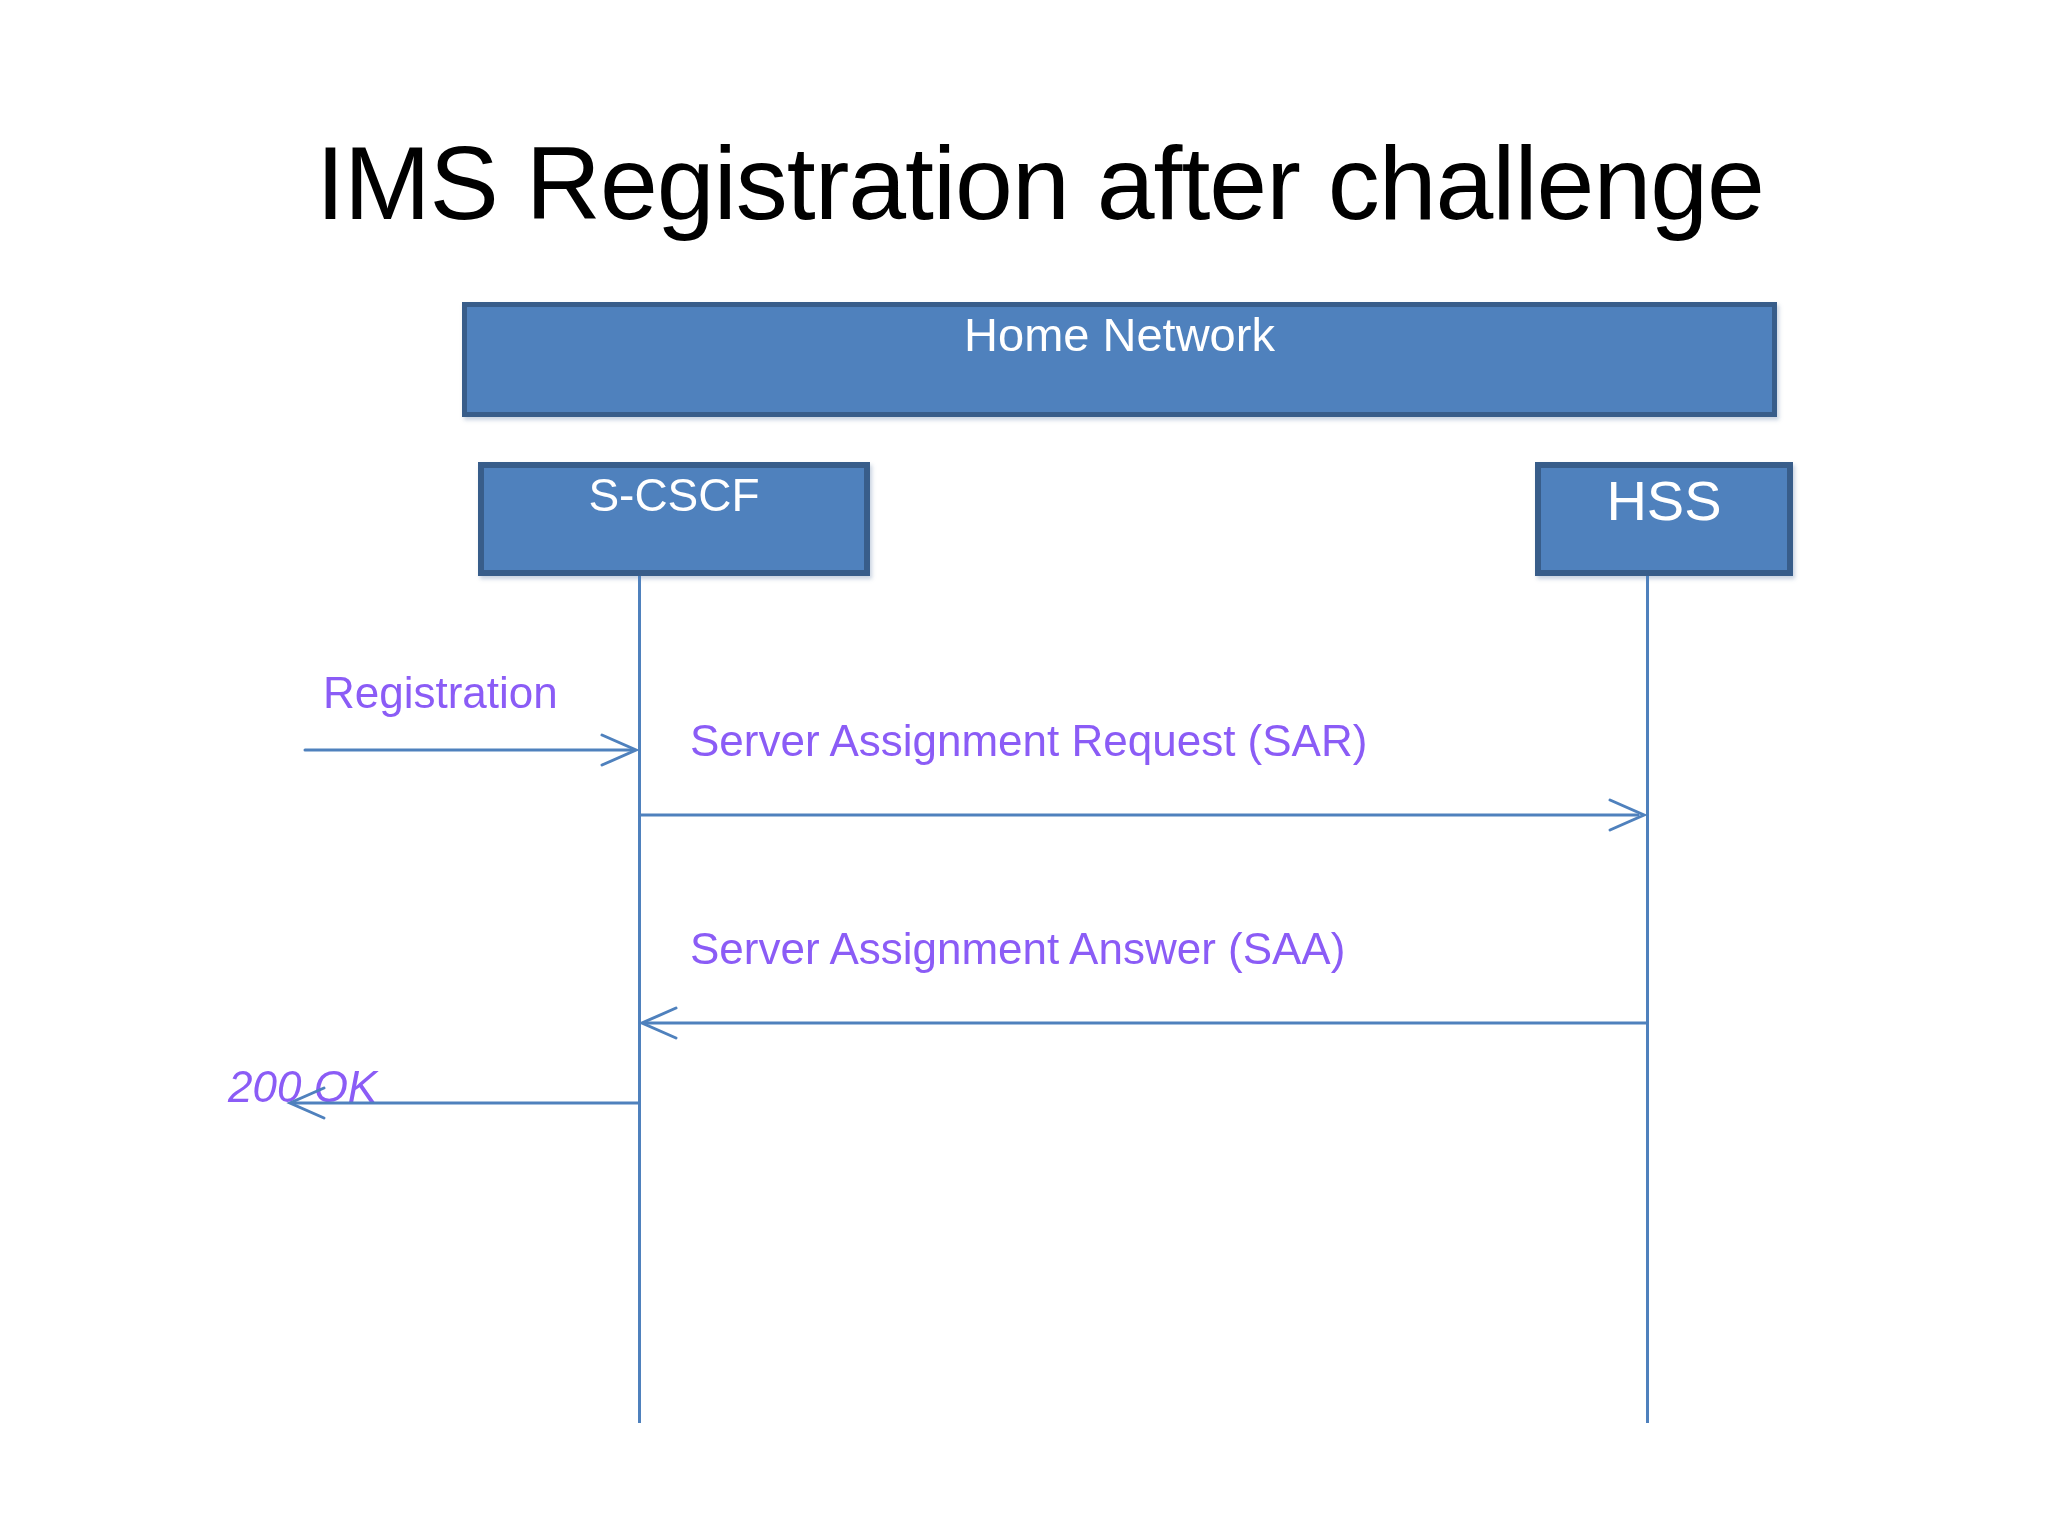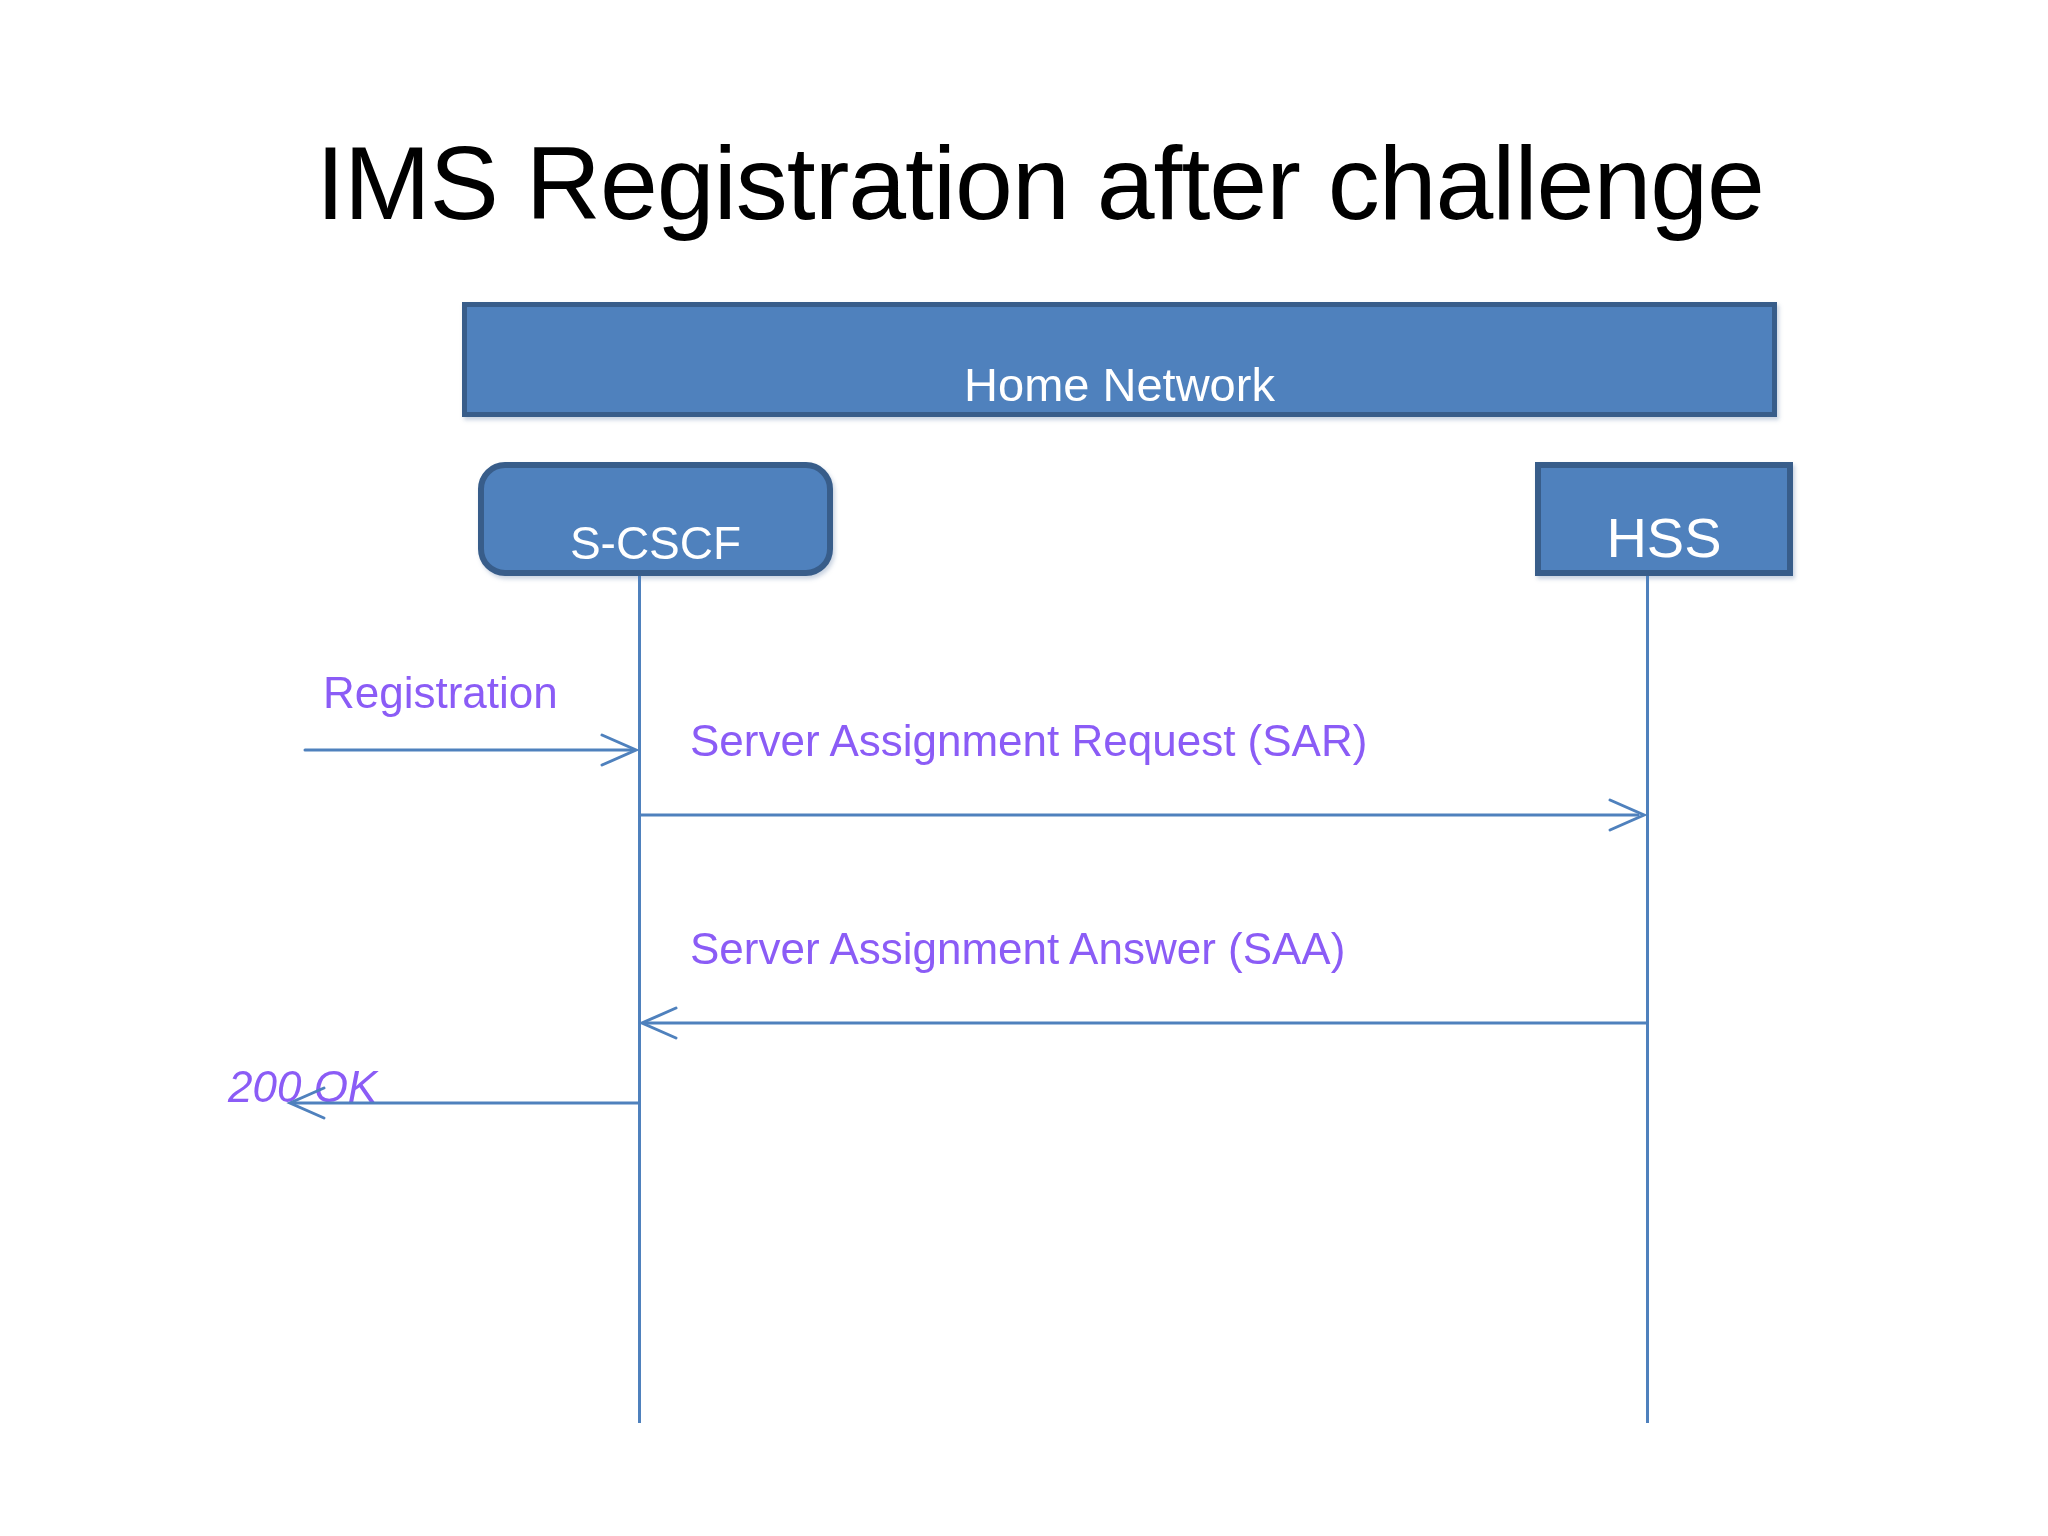--- a/index.html
+++ b/index.html
@@ -27,40 +27,39 @@
     color: #000000;
     letter-spacing: -1px;
     white-space: nowrap;
   }
   .box {
     position: absolute;
     background: #4f81bd;
     border: 6px solid #385d8a;
     box-sizing: border-box;
     display: flex;
-    align-items: flex-end;
+    align-items: flex-start;
     justify-content: center;
     color: #ffffff;
     box-shadow: 2px 3px 4px rgba(100, 130, 170, 0.35);
   }
   .box-home {
     left: 462px;
     top: 302px;
     width: 1315px;
     height: 115px;
     border-width: 5px;
     font-size: 47px;
   }
   .box-scscf {
     left: 478px;
     top: 462px;
-    width: 355px;
+    width: 392px;
     height: 114px;
     font-size: 46px;
-    border-radius: 27px;
   }
   .box-hss {
     left: 1535px;
     top: 462px;
     width: 258px;
     height: 114px;
     font-size: 56px;
   }
   .lifeline {
     position: absolute;

